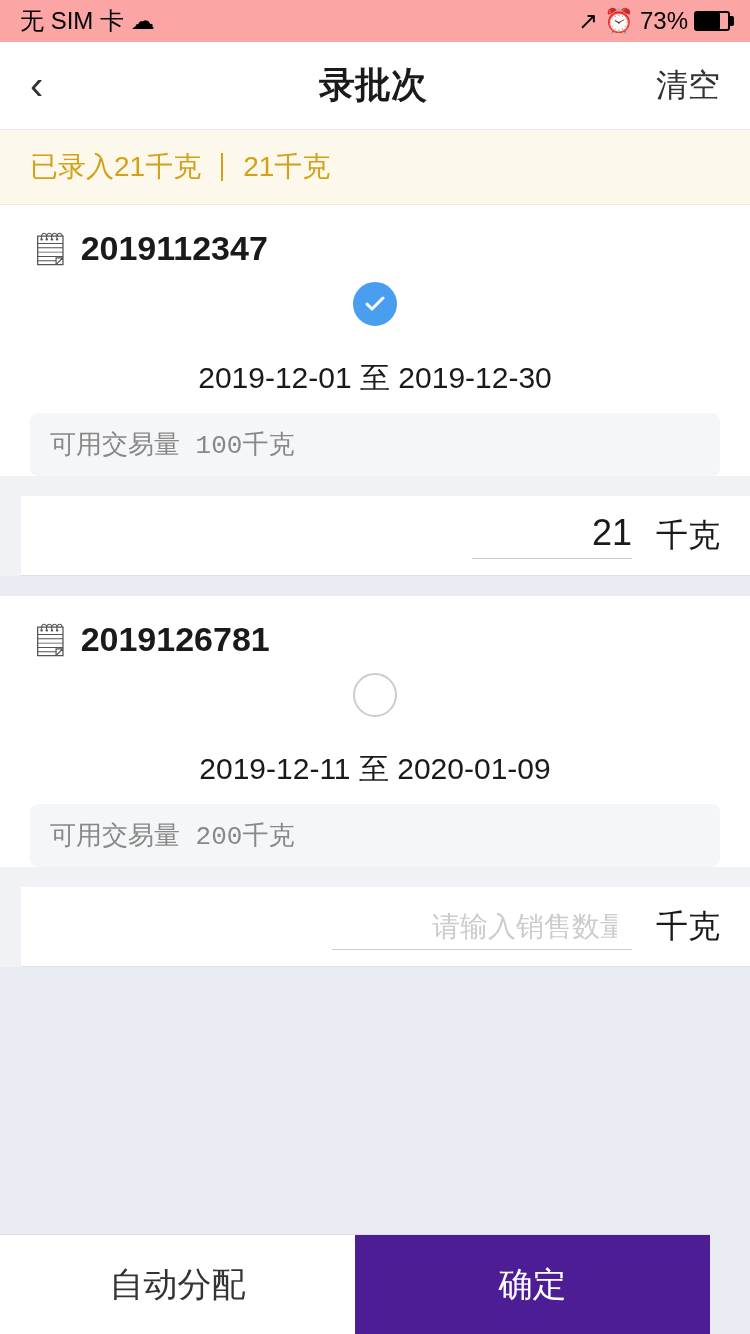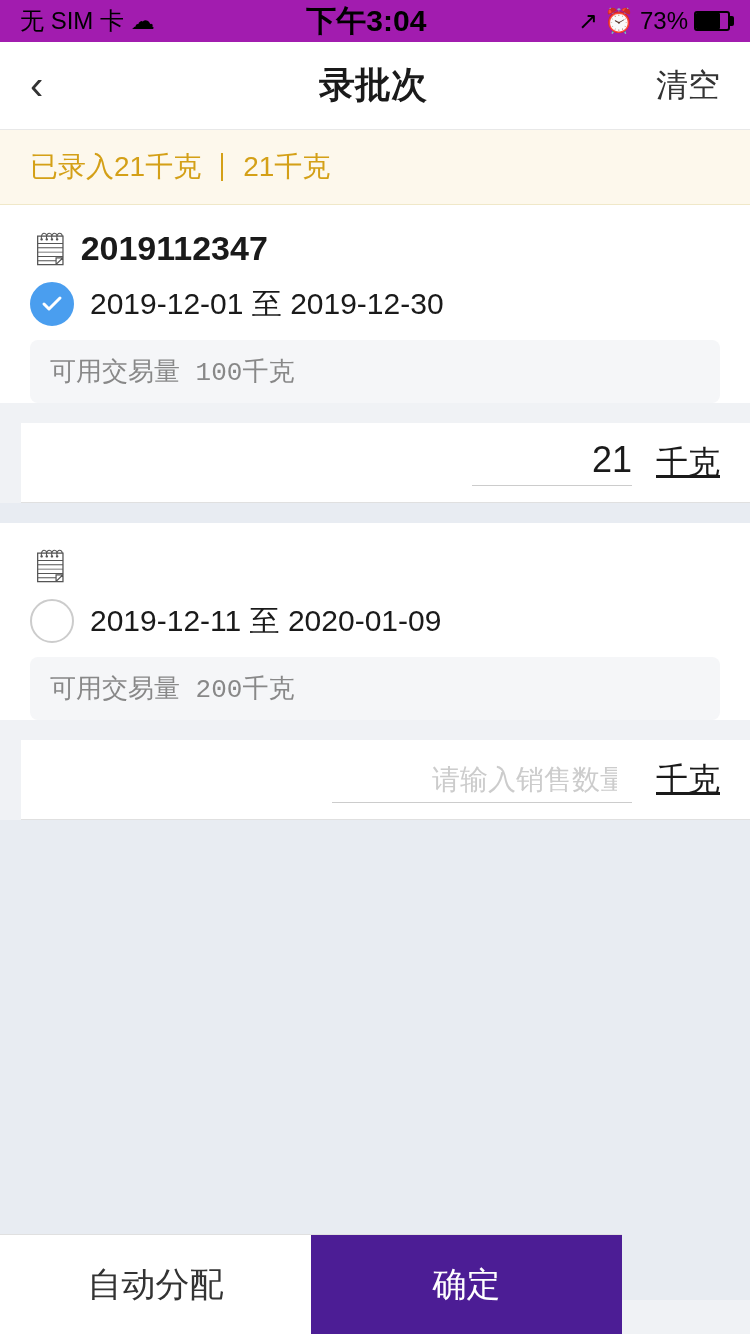--- a/index.html
+++ b/index.html
@@ -9,21 +9,21 @@
       min-height: 1334px;
       font-family: -apple-system, "PingFang SC", "Microsoft YaHei", sans-serif;
       background: #f0f2f5;
       overflow-x: hidden;
     }
 
     
     .status-bar {
       width: 750px;
       height: 42px;
-      background: #a21caf;
+      background: #fca5a5;
       display: flex;
       align-items: center;
       justify-content: space-between;
       padding: 0 20px;
       font-size: 26px;
     }
     .status-left {
       display: flex;
       align-items: center;
       gap: 8px;
@@ -108,22 +108,23 @@
       color: #555;
     }
     .batch-id {
       font-size: 34px;
       font-weight: 600;
       color: #1a1a1a;
     }
     .batch-date-row {
       display: flex;
       align-items: center;
-      gap: 16px;
+      gap: 32px;
       margin-bottom: 14px;
+      flex-direction: column;
     }
     .batch-checkbox {
       width: 44px;
       height: 44px;
       border-radius: 50%;
       border: 2px solid #4a9eef;
       background: #4a9eef;
       display: flex;
       align-items: center;
       justify-content: center;
@@ -176,41 +177,40 @@
     }
     .quantity-value {
       font-size: 36px;
       color: #1a1a1a;
       font-weight: 500;
     }
     .unit-label {
       font-size: 32px;
       color: #1a1a1a;
       margin-left: 8px;
-      text-decoration: underline;
     }
 
     .separator-line {
       height: 1px;
       background: #e0e0e0;
       margin: 0;
     }
 
     
     .section-gap {
       height: 20px;
       background: #e8ecf2;
     }
 
     
     .bottom-bar {
       position: fixed;
       bottom: 0;
       left: 0;
-      width: 622px;
+      width: 710px;
       height: 100px;
       display: flex;
       background: #fff;
       border-top: 1px solid #e0e0e0;
     }
     .btn-auto {
       flex: 1;
       display: flex;
       align-items: center;
       justify-content: center;
@@ -243,21 +243,20 @@
       align-items: flex-end;
     }
   </style>
 </head>
 <body>
 
 <div class="status-bar">
   <div class="status-left">
     <span>无 SIM 卡 ☁</span>
   </div>
-  <div class="status-center">下午3:04</div>
   <div class="status-right">
     <span>↗</span>
     <span>⏰</span>
     <span>73%</span>
     <span style="display:inline-block;width:36px;height:20px;border:2px solid #000;border-radius:3px;position:relative;">
       <span style="display:block;width:75%;height:100%;background:#000;border-radius:1px;"></span>
       <span style="position:absolute;right:-6px;top:50%;transform:translateY(-50%);width:4px;height:10px;background:#000;border-radius:0 2px 2px 0;"></span>
     </span>
   </div>
 </div>
@@ -300,20 +299,21 @@
       <div class="separator-line" style="width:160px; background:#ccc; height:1px; margin-top:4px;"></div>
     </div>
     <span class="unit-label">千克</span>
   </div>
 
   <div class="section-gap"></div>
 
   <div class="batch-card">
     <div class="batch-header">
       <span class="batch-doc-icon">🗒</span>
+      <span class="batch-id">2019126781</span>
     </div>
     <div class="batch-date-row">
       <div class="batch-checkbox unchecked">
       </div>
       <span class="batch-date-text">2019-12-11 至 2020-01-09</span>
     </div>
     <div class="batch-available-box">
       <span class="batch-available-text">可用交易量 200千克</span>
     </div>
   </div>

